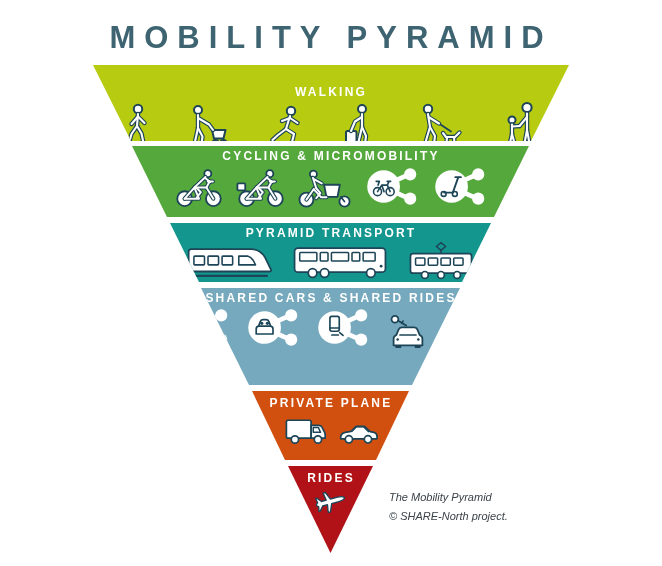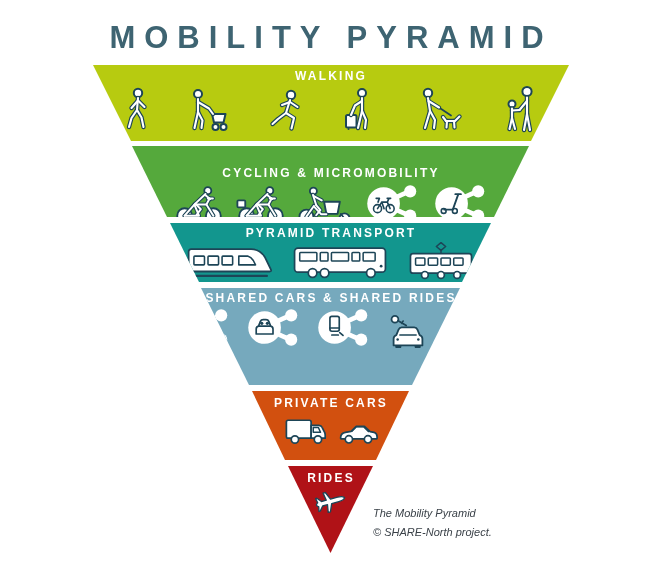--- a/index.html
+++ b/index.html
@@ -3,41 +3,41 @@
 <meta charset="utf-8">
 <style>
   html,body{margin:0;padding:0;background:#fff;}
   .canvas{position:relative;width:574px;height:566px;background:#fff;overflow:hidden;
           font-family:"Liberation Sans",sans-serif;}
   .title{position:absolute;top:20px;left:0;width:662px;text-align:center;
          font-size:31px;font-weight:bold;letter-spacing:9px;}
   .band{position:absolute;left:0;width:662px;display:flex;flex-direction:column;align-items:center;}
   .label{color:#fff;font-weight:bold;font-size:12px;letter-spacing:2.2px;white-space:nowrap;}
   .icons{display:flex;align-items:flex-end;justify-content:center;}
-  .credit{position:absolute;left:373px;top:488px;font-style:italic;font-size:11px;
-          color:#3b4249;line-height:19px;margin-top:16px;}
+  .credit{position:absolute;left:389px;top:488px;font-style:italic;font-size:11px;
+          color:#3b4249;line-height:19px;}
   
   svg{display:block;}
   .shape{fill:#fff;stroke:#1d4557;stroke-width:2;stroke-linejoin:round;stroke-linecap:round;}
   .nv{fill:none;stroke:#1d4557;stroke-width:1.8;stroke-linejoin:round;stroke-linecap:round;}
   .nvf{fill:#1d4557;stroke:none;}
   .wt{fill:#fff;stroke:none;}
   .wl{stroke:#fff;stroke-width:5;stroke-linecap:round;fill:none;}
   .dd{fill:none;stroke:#1d4557;stroke-width:4.4;stroke-linecap:round;stroke-linejoin:round;}
   .ddi{fill:none;stroke:#fff;stroke-width:2.1;stroke-linecap:round;stroke-linejoin:round;}
 </style>
 </head>
 <body>
 
 <div class="canvas">
 
   <div class="title" style="color: rgb(62, 100, 114);">MOBILITY PYRAMID</div>
 
   <section class="band" style="top: 65px; height: 76px; clip-path: polygon(93px 0%, 569px 0%, 531px 100%, 131px 100%); background: rgb(183, 203, 16);">
-    <div class="label" style="margin-top:4px">WALKING</div>
+    <div class="label" style="margin-top:20px">WALKING</div>
     <div class="icons" style="gap:38px;margin-top:2px">
       <svg width="26" height="46" viewBox="0 0 26 46">
         <circle class="shape" cx="14" cy="6" r="4.2"></circle>
         <path class="dd" d="M14 11 L13 23"></path>
         <path class="dd" d="M13 23 L7.5 31 L5 40"></path>
         <path class="dd" d="M13 23 L17.5 30.5 L19.5 40"></path>
         <path class="dd" d="M14 13.5 L7.5 21"></path>
         <path class="dd" d="M14 13.5 L20.5 20"></path>
       <path class="ddi" d="M14 11 L13 23"></path>
           <path class="ddi" d="M13 23 L7.5 31 L5 40"></path>
@@ -122,21 +122,21 @@
           <path class="ddi" d="M25 16 L17.5 25"></path>
           <path class="ddi" d="M10 23.5 L10 33"></path>
           <path class="ddi" d="M10 33 L7.5 44"></path>
           <path class="ddi" d="M10 33 L13 44"></path>
           <path class="ddi" d="M10 25.5 L17.5 25"></path>
         </svg>
     </div>
   </section>
 
   <section class="band" style="top: 146px; height: 71px; clip-path: polygon(132px 0%, 529px 0%, 494px 100%, 167px 100%); background: rgb(85, 169, 60);">
-    <div class="label" style="margin-top:20px">CYCLING &amp; MICROMOBILITY</div>
+    <div class="label" style="margin-top:3px">CYCLING &amp; MICROMOBILITY</div>
     <div class="icons" style="gap:12px;margin-top:2px">
       <svg width="50" height="39" viewBox="0 0 54 42">
         <circle class="shape" cx="11.5" cy="32" r="8"></circle>
         <circle class="shape" cx="42.5" cy="32" r="8"></circle>
         <circle class="shape" cx="36.5" cy="5" r="3.8"></circle>
         <path class="dd" d="M11.5 32 L22 20 L35 20 L42.5 32"></path>
         <path class="dd" d="M11.5 32 H27 L22 20"></path>
         <path class="dd" d="M35 20 L38.5 13.5"></path>
         <path class="dd" d="M36.5 13.5 H42"></path>
         <path class="dd" d="M23 19 L34 8.5"></path>
@@ -300,21 +300,21 @@
         <path class="nv" d="M14 23 h18"></path>
         <circle class="nvf" cx="11.5" cy="27.5" r="1.4"></circle>
         <circle class="nvf" cx="34.5" cy="27.5" r="1.4"></circle>
         <rect class="nvf" x="9" y="34" width="6" height="3" rx="1"></rect>
         <rect class="nvf" x="31" y="34" width="6" height="3" rx="1"></rect>
       </svg>
     </div>
   </section>
 
   <section class="band" style="top: 391px; height: 69px; clip-path: polygon(252px 0%, 409px 0%, 376px 100%, 285px 100%); background: rgb(210, 80, 15);">
-    <div class="label" style="margin-top:5px">PRIVATE CARS</div>
+    <div class="label" style="margin-top:5px">PRIVATE PLANE</div>
     <div class="icons" style="gap:10px;margin-top:6px">
       <svg width="44" height="29" viewBox="0 0 50 34">
         <rect class="shape" x="2" y="5" width="29" height="21" rx="2"></rect>
         <path class="shape" d="M31 11 h9 q3 0 4 2.5 l3 6 q0.5 1.5 0.5 3 v3.5 h-16.5 z"></path>
         <path class="nv" d="M33.5 13.5 h6 l2.5 5.5 h-8.5 z"></path>
         <circle class="shape" cx="12" cy="27.5" r="4.3"></circle>
         <circle class="shape" cx="39" cy="27.5" r="4.3"></circle>
       </svg>
       <svg width="40" height="26" viewBox="0 0 46 30">
         <path class="shape" d="M3 22.5 q-0.5 -6 5.5 -7 l6.5 -1.2 l6 -5.8 h9.5 l6.5 6 l4.5 1 q4 1 3.5 7 l-0.5 0.5 h-41 z"></path>

